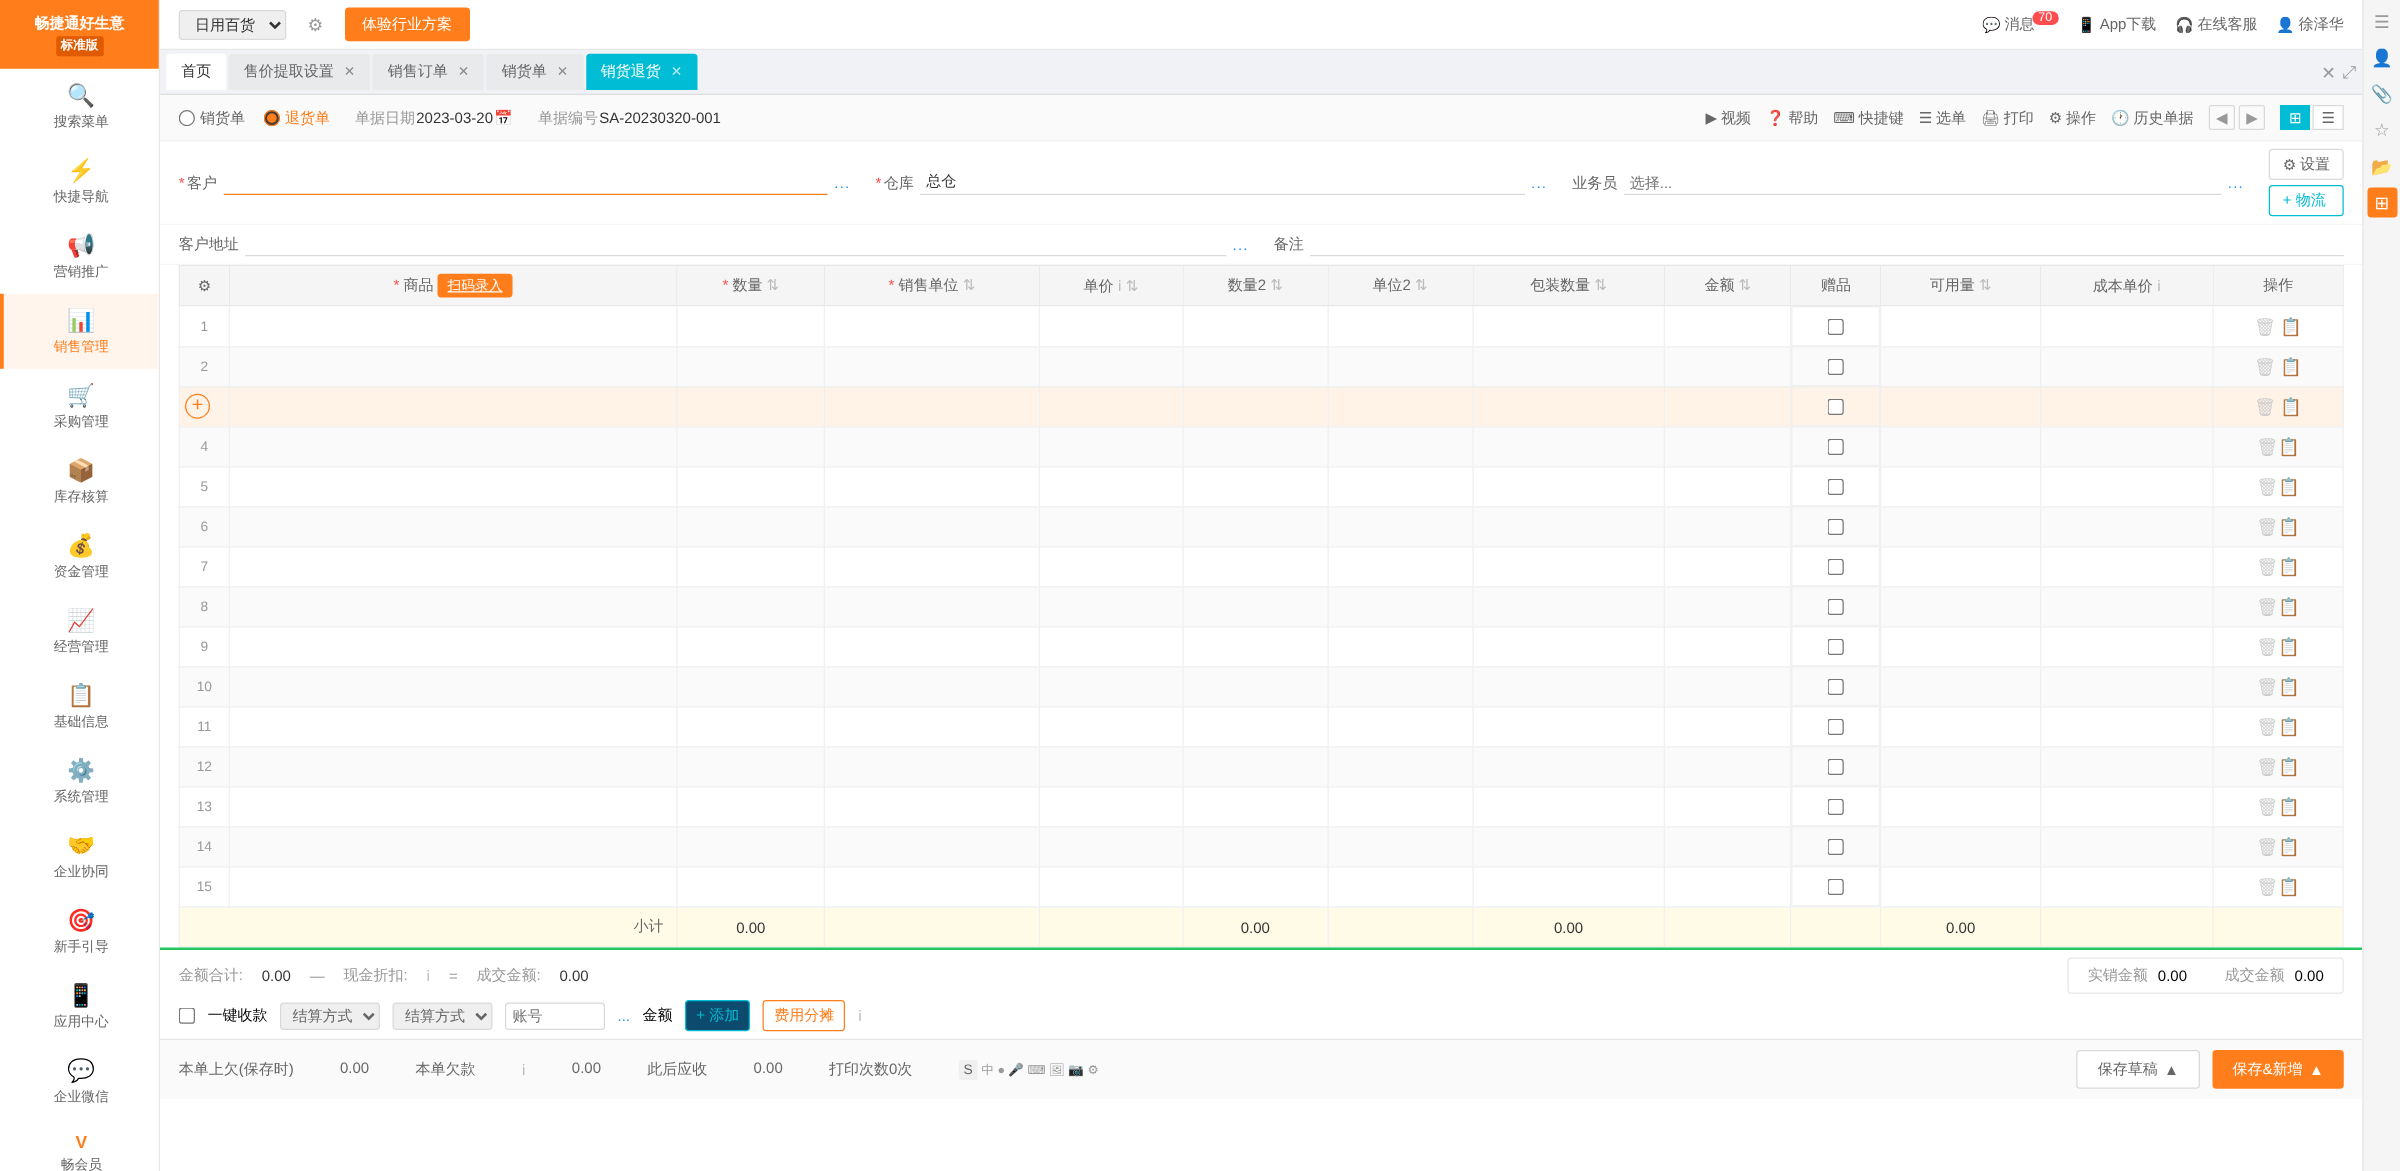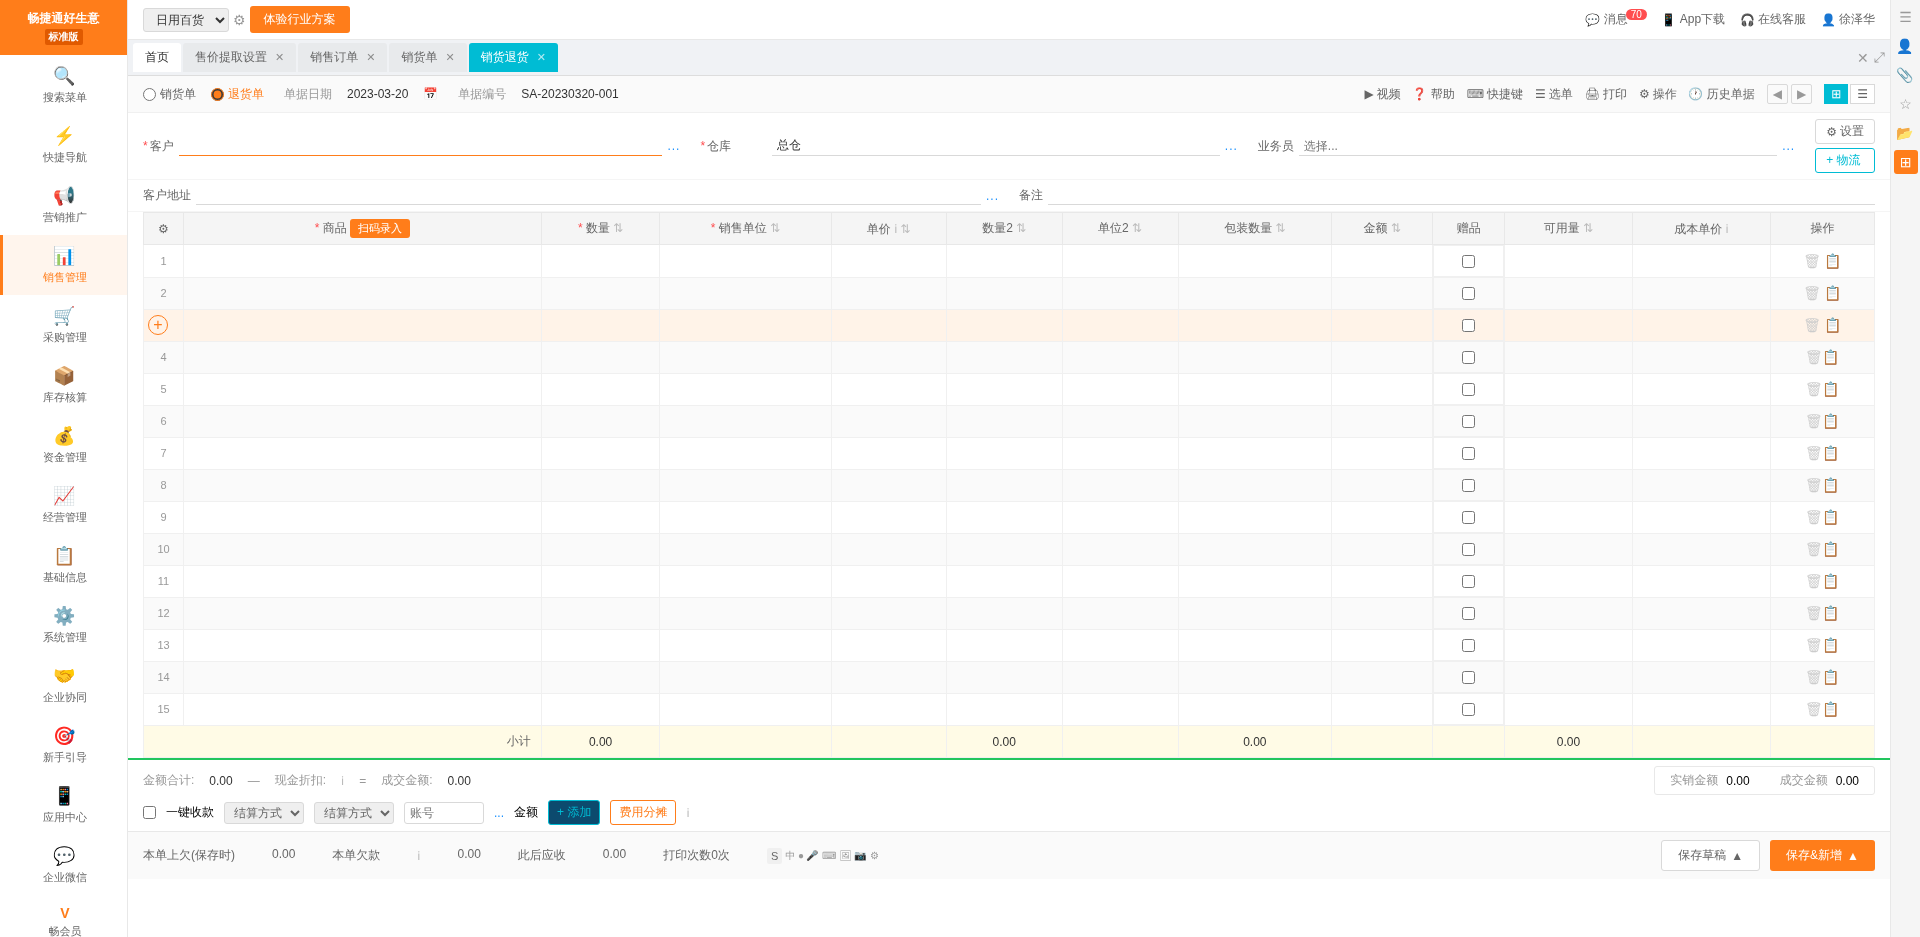--- a/index.html
+++ b/index.html
@@ -12,57 +12,57 @@
     .sidebar-item { display: flex; flex-direction: column; align-items: center; padding: 10px 5px; cursor: pointer; color: #666; border-left: 3px solid transparent; }
     .sidebar-item.active { color: #ff7d1a; background: #fff5ed; border-left-color: #ff7d1a; }
     .sidebar-item .icon { font-size: 18px; margin-bottom: 3px; }
     .sidebar-item .label { font-size: 11px; }
     
     
     .main { flex: 1; display: flex; flex-direction: column; overflow: hidden; }
     
     
     .topbar { height: 40px; background: #fff; display: flex; align-items: center; justify-content: space-between; padding: 0 15px; border-bottom: 1px solid #e8e8e8; }
-    .topbar-left { display: flex; align-items: center; gap: 4px; color: #666; font-size: 12px; justify-content: space-between; }
+    .topbar-left { display: flex; align-items: center; gap: 17px; color: #666; font-size: 12px; justify-content: space-between; }
     .topbar-right { display: flex; align-items: center; gap: 15px; color: #666; font-size: 12px; }
     .badge { background: #ff4d4f; color: white; border-radius: 10px; padding: 0 5px; font-size: 10px; margin-left: -5px; margin-top: -10px; }
     .btn-orange { background: #ff7d1a; color: white; border: none; padding: 5px 14px; border-radius: 3px; cursor: pointer; font-size: 12px; }
     
     
     .tabs { display: flex; align-items: center; background: #f0f2f5; border-bottom: 1px solid #ddd; height: 36px; padding: 0 5px; }
     .tab { padding: 6px 12px; cursor: pointer; color: #666; background: #e8eaec; margin-right: 2px; border-radius: 3px 3px 0 0; display: flex; align-items: center; gap: 5px; font-size: 12px; }
     .tab.active { background: #00bcd4; color: white; }
     .tab.home { background: #fff; color: #333; }
     
     
     .content-area { flex: 1; background: #fff; overflow: auto; padding: 0; }
     .form-header { padding: 8px 15px; display: flex; align-items: center; gap: 20px; border-bottom: 1px solid #f0f0f0; background: #fafafa; }
     .radio-group { display: flex; align-items: center; gap: 15px; }
     .radio-item { display: flex; align-items: center; gap: 4px; cursor: pointer; color: #666; }
     .radio-item input[type="radio"] { accent-color: #ff7d1a; }
     .radio-item.active { color: #ff7d1a; }
-    .form-info { display: flex; align-items: center; gap: 15px; color: #666; }
+    .form-info { display: flex; align-items: center; gap: 1px; color: #666; }
     .form-info-label { color: #999; }
     .form-info-value { color: #333; }
     .field-label { color: #666; white-space: nowrap; }
     .field-label.required::before { content: '*'; color: #ff4d4f; margin-right: 2px; }
     .field-input { flex: 1; border: none; border-bottom: 1px solid #d9d9d9; padding: 3px 5px; color: #333; outline: none; min-width: 120px; }
     .action-btn { background: #fff; border: 1px solid #d9d9d9; padding: 3px 10px; border-radius: 3px; cursor: pointer; display: flex; align-items: center; gap: 3px; font-size: 12px; color: #666; }
     
     
     .table-container { padding: 0 15px; overflow-x: auto; }
     .data-table { width: 100%; border-collapse: collapse; font-size: 12px; }
     .data-table th { background: #f5f5f5; border: 1px solid #e8e8e8; padding: 6px 4px; text-align: center; color: #666; white-space: nowrap; font-weight: normal; position: sticky; top: 0; z-index: 1; }
     .data-table td { border: 1px solid #f0f0f0; padding: 4px; text-align: center; color: #333; height: 32px; }
     .data-table tr:nth-child(even) td { background: #fafafa; }
     .data-table tr.highlight td { background: #fff3e8; }
     .data-table tr.highlight td:first-child { }
     .row-num { color: #999; font-size: 11px; }
     .plus-btn { color: #ff7d1a; font-size: 16px; cursor: pointer; display: flex; align-items: center; justify-content: center; width: 20px; height: 20px; border: 1px solid #ff7d1a; border-radius: 50%; }
-    .scan-btn { background: #ff7d1a; color: white; border: none; padding: 2px 8px; border-radius: 3px; cursor: pointer; font-size: 11px; }
+    .scan-btn { background: #ff7d1a; color: white; border: none; padding: 2px 8px; border-radius: 3px; cursor: pointer; font-size: 11px; text-decoration: underline; }
     
     
     .subtotal-row td { background: #fffbe6 !important; color: #333; font-weight: normal; }
     
     
     .footer { background: #fff; border-top: 2px solid #22c55e; padding: 6px 15px; }
     .footer-row1 { display: flex; align-items: center; gap: 15px; margin-bottom: 5px; }
     .footer-row2 { display: flex; align-items: center; gap: 10px; }
     .footer-label { color: #999; }
     .footer-value { color: #333; }
@@ -301,21 +301,21 @@
     </div>
 
     <div class="fields-section">
       <div class="field-item">
         <span class="field-label required">客户</span>
         <input type="text" class="field-input" style="border-top: none; border-right: none; border-left: none; border-image: initial; border-bottom: 1px solid rgb(255, 125, 26); flex: 1 1 0%; outline: none; padding: 2px 5px;">
         <span class="dots">...</span>
       </div>
       <div class="field-item">
         <span class="field-label required">仓库</span>
-        <input type="text" class="field-input" style="border-top: none; border-right: none; border-left: none; border-image: initial; border-bottom: 1px solid rgb(217, 217, 217); flex: 1 1 0%; outline: none; padding: 2px 5px; margin-left: 36px;" value="总仓">
+        <input type="text" class="field-input" style="border-top: none; border-right: none; border-left: none; border-image: initial; border-bottom: 1px solid rgb(217, 217, 217); flex: 1 1 0%; outline: none; padding: 2px 5px;" value="总仓">
         <span class="dots">...</span>
       </div>
       <div class="field-item">
         <span class="field-label">业务员</span>
         <input type="text" class="field-input" style="border-top: none; border-right: none; border-left: none; border-image: initial; border-bottom: 1px solid rgb(217, 217, 217); flex: 1 1 0%; outline: none; padding: 2px 5px;" placeholder="选择...">
         <span class="dots">...</span>
       </div>
       <div style="display:flex;flex-direction:column;gap:4px;margin-left:auto;">
         <button class="action-btn">
           <span>⚙</span>

